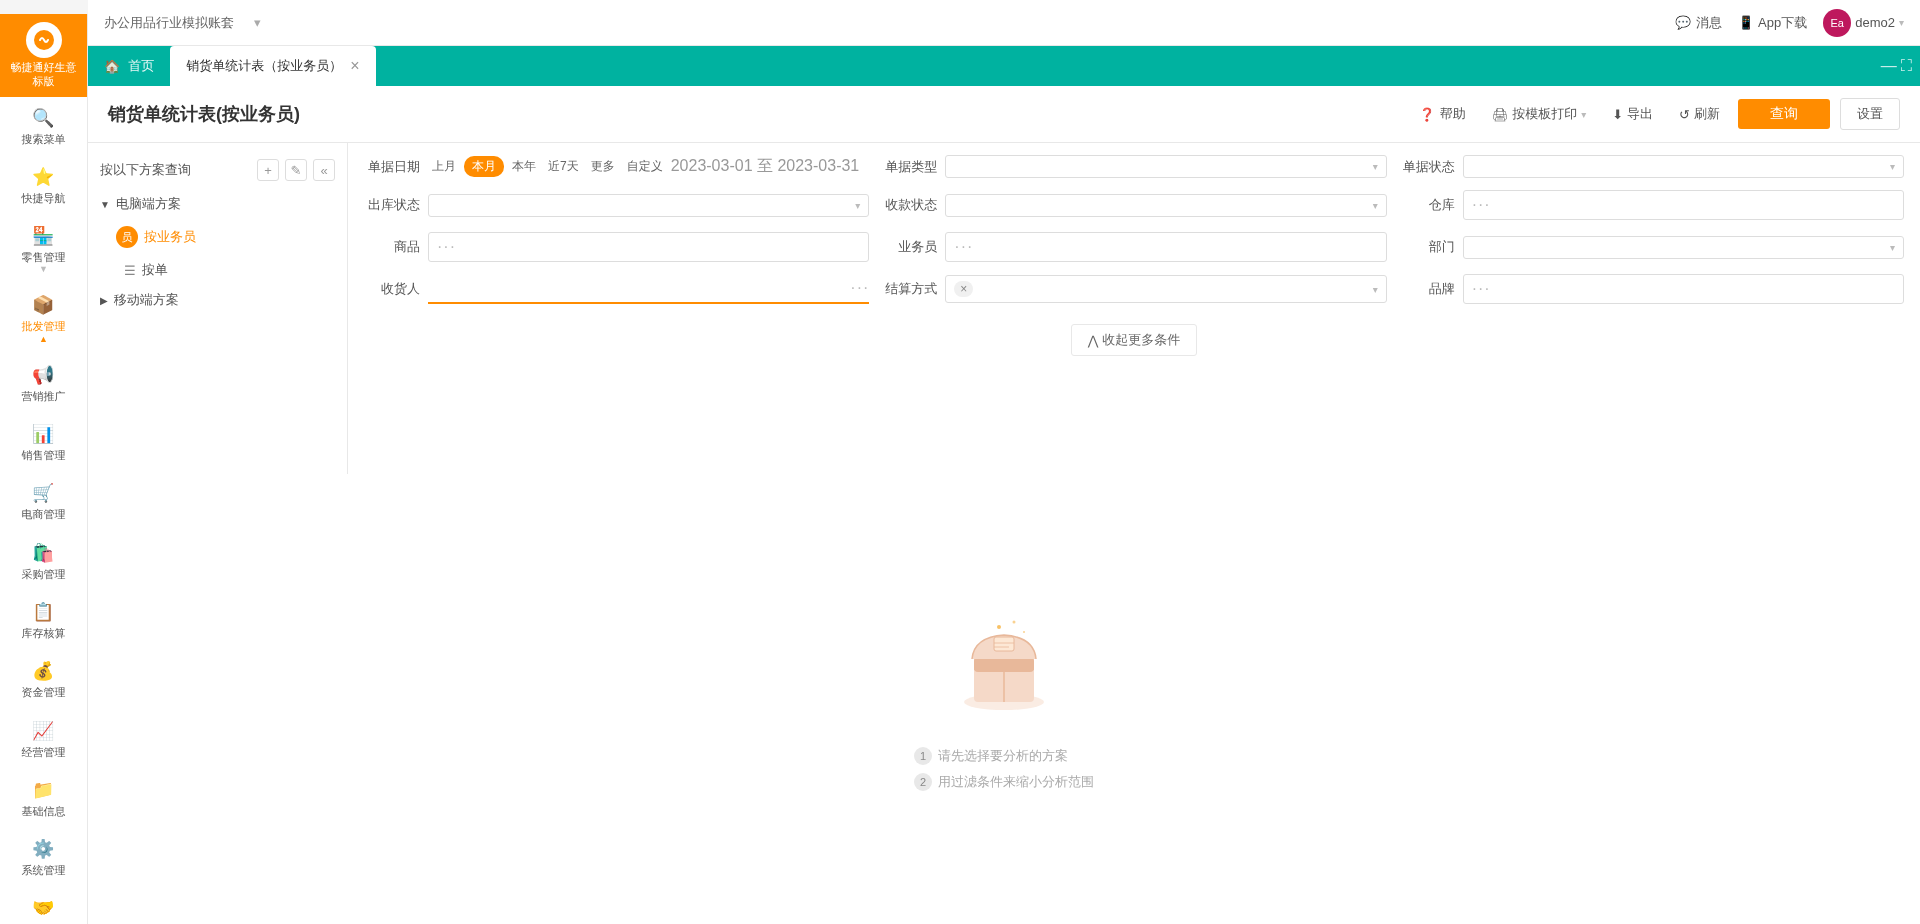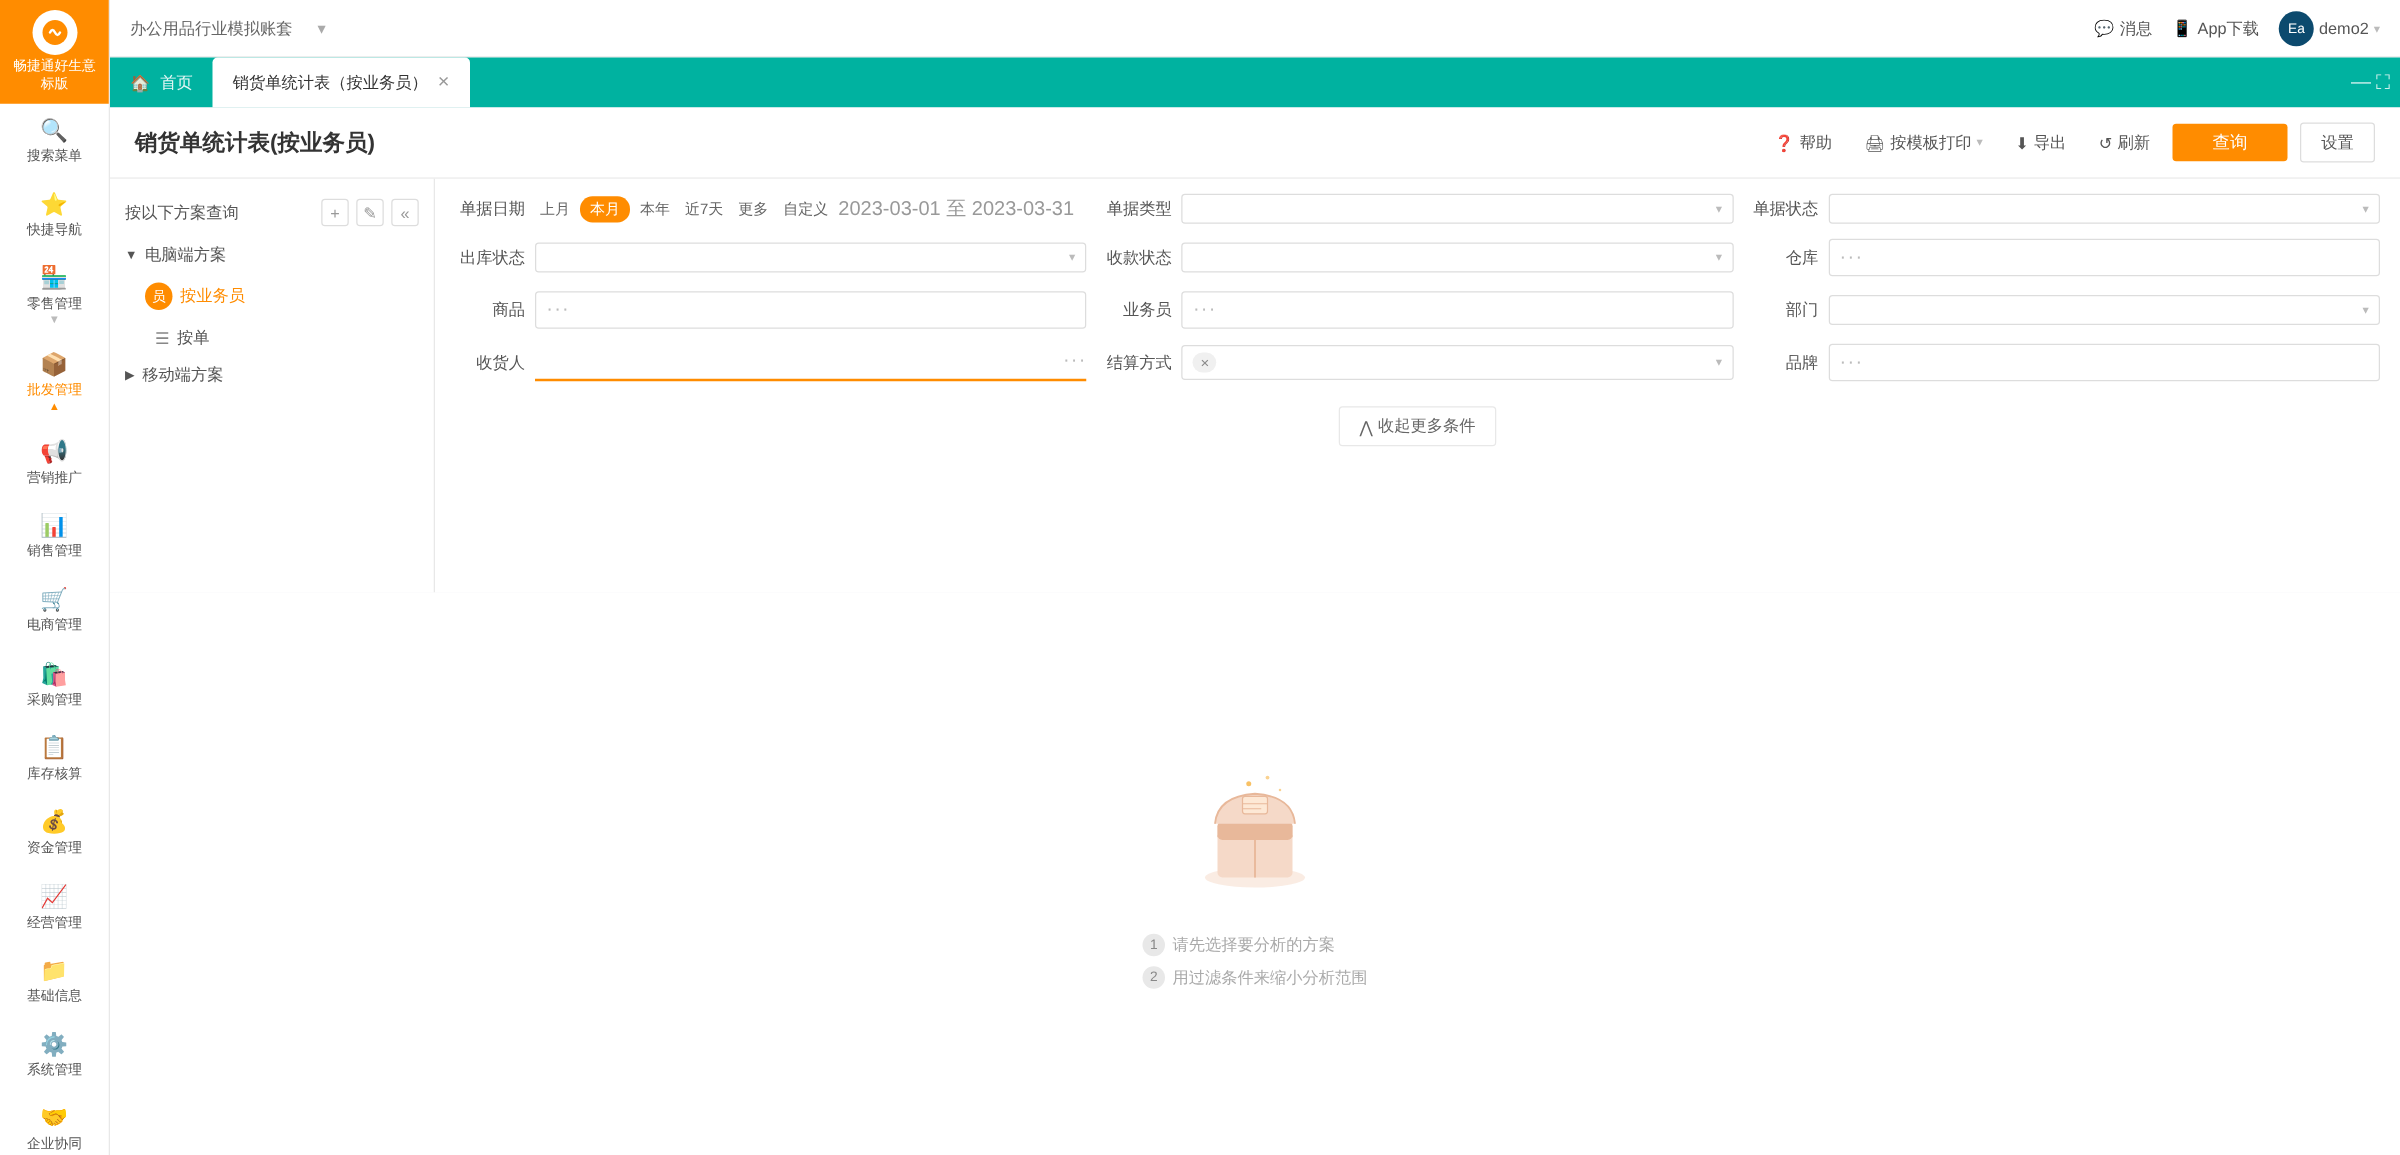--- a/index.html
+++ b/index.html
@@ -1,39 +1,39 @@
 <!DOCTYPE html>
 <html><head>
   <meta charset="utf-8">
   <style>
     * { box-sizing: border-box; margin: 0; padding: 0; }
     body { font-family: "Microsoft YaHei", "PingFang SC", sans-serif; font-size: 13px; background: #f5f5f5; color: #333; display: flex; height: 924px; overflow: hidden; }
 
     
-    .sidebar { width: 88px; background: #fff; border-right: 1px solid #e8e8e8; display: flex; flex-direction: column; align-items: center; padding-top: 0; flex-shrink: 0; }
+    .sidebar { width: 88px; background: #fff; border-right: 1px solid #e8e8e8; display: flex; flex-direction: column; align-items: center; padding-top: 0; flex-shrink: 0; margin-top: 14px; }
     .logo-area { width: 100%; background: #ff8c00; padding: 8px 6px; display: flex; flex-direction: column; align-items: center; justify-content: center; min-height: 60px; }
     .logo-icon { width: 36px; height: 36px; background: #fff; border-radius: 50%; display: flex; align-items: center; justify-content: center; margin-bottom: 2px; }
     .logo-icon svg { width: 24px; height: 24px; }
     .logo-text { color: #fff; font-size: 11px; text-align: center; line-height: 1.3; }
 
     .sidebar-menu { width: 100%; flex: 1; overflow-y: auto; }
     .sidebar-item { width: 100%; padding: 10px 4px; display: flex; flex-direction: column; align-items: center; cursor: pointer; font-size: 12px; color: #555; text-align: center; border-bottom: none; }
     .sidebar-item.active { color: #ff8c00; }
     .sidebar-item .icon { font-size: 18px; margin-bottom: 3px; }
     .sidebar-item .label { font-size: 11px; line-height: 1.3; }
 
     
     .main-area { flex: 1; display: flex; flex-direction: column; overflow: hidden; }
 
     
     .top-header { height: 46px; background: #fff; border-bottom: 1px solid #e8e8e8; display: flex; align-items: center; padding: 0 16px; justify-content: space-between; flex-shrink: 0; }
     .top-header-left { display: flex; align-items: center; gap: 20px; font-size: 13px; color: #666; }
     .top-header-right { display: flex; align-items: center; gap: 16px; }
     .top-header-right .item { display: flex; align-items: center; gap: 4px; cursor: pointer; color: #555; font-size: 13px; }
-    .avatar { width: 28px; height: 28px; border-radius: 50%; background: #0c4a6e; display: flex; align-items: center; justify-content: center; color: #fff; font-size: 11px; overflow: hidden; }
+    .avatar { width: 28px; height: 28px; border-radius: 50%; background: #be185d; display: flex; align-items: center; justify-content: center; color: #fff; font-size: 11px; overflow: hidden; }
 
     
     .tab-bar { height: 40px; background: #00b2a0; display: flex; align-items: center; padding: 0 0; flex-shrink: 0; }
     .tab { display: flex; align-items: center; padding: 0 16px; height: 100%; cursor: pointer; font-size: 13px; color: rgba(255,255,255,0.8); gap: 8px; }
     .tab.home { background: transparent; color: rgba(255,255,255,0.9); }
     .tab.active { background: #fff; color: #333; border-radius: 4px 4px 0 0; }
     .tab .close-btn { font-size: 16px; color: #999; cursor: pointer; line-height: 1; }
     .tab-spacer { flex: 1; }
     .tab-controls { display: flex; align-items: center; gap: 4px; padding-right: 8px; }
     .tab-ctrl-btn { color: rgba(255,255,255,0.8); cursor: pointer; font-size: 16px; }

